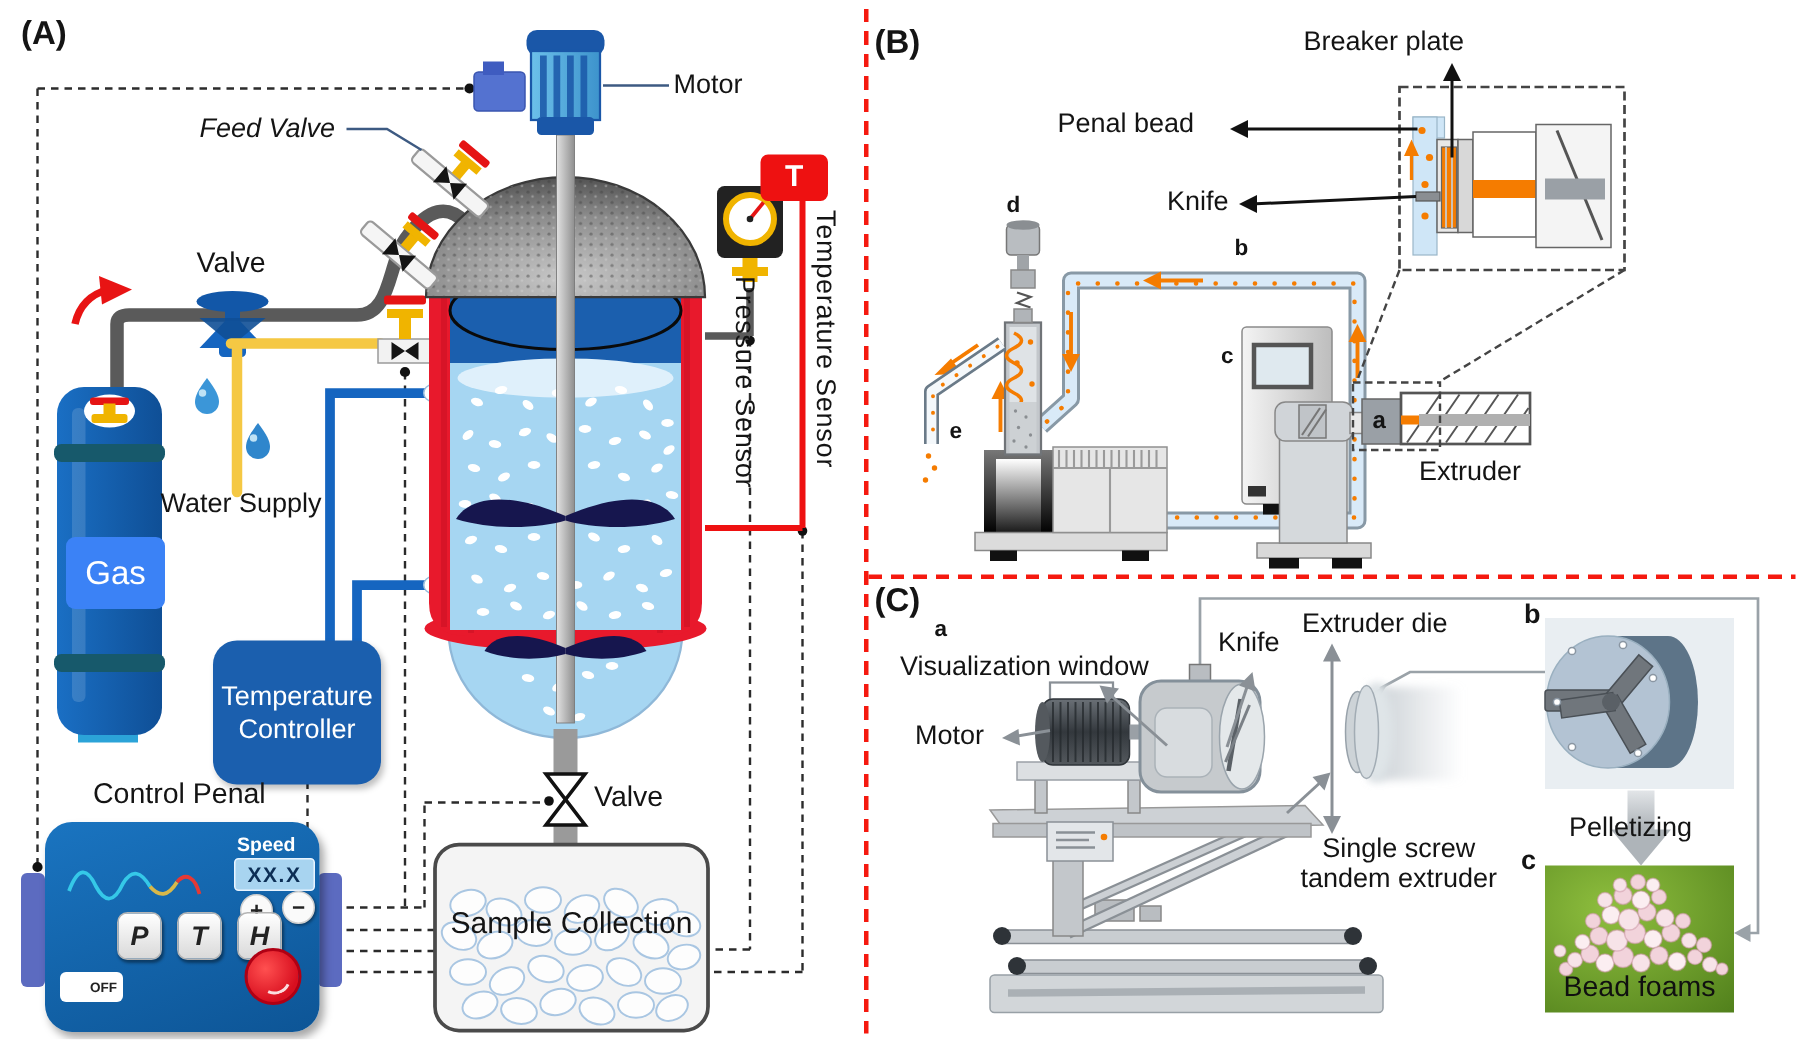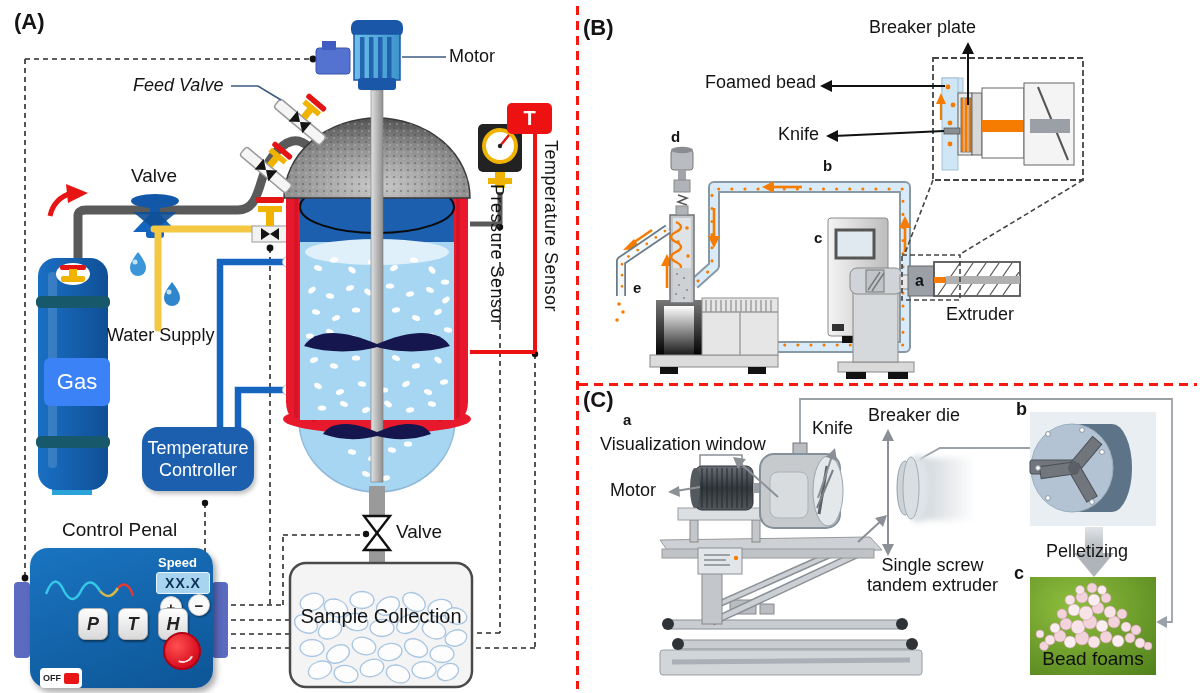--- a/index.html
+++ b/index.html
@@ -14,40 +14,40 @@
   .divider{position:absolute;z-index:3;}
   #div-v{left:576px;top:6px;width:3px;height:683px;
     background:repeating-linear-gradient(180deg,#f5190f 0 9px,rgba(0,0,0,0) 9px 15px);}
   #div-h{left:579px;top:383px;width:618px;height:3px;
     background:repeating-linear-gradient(90deg,#f5190f 0 9px,rgba(0,0,0,0) 9px 15px);}
   
   .gasbox{position:absolute;left:44px;top:358px;width:66px;height:48px;z-index:2;background:#3b82f6;
     border-radius:6px;color:#fff;font-size:22px;display:flex;align-items:center;justify-content:center;}
   .tbadge{position:absolute;left:507px;top:103px;width:45px;height:31px;z-index:2;background:#ee1111;
     border-radius:5px;color:#fff;font-weight:bold;font-size:20px;display:flex;align-items:center;justify-content:center;}
-  .tcbox{position:absolute;left:142px;top:427px;width:112px;height:64px;z-index:2;background:#1b5fae;
+  .tcbox{position:absolute;left:142px;top:427px;width:112px;height:96px;z-index:2;background:#1b5fae;
     border-radius:16px;color:#fff;font-size:18px;display:flex;align-items:center;justify-content:center;
     text-align:center;line-height:1.25;box-shadow:2px 3px 4px rgba(0,0,0,.25);}
   
   .cpanel{position:absolute;left:30px;top:548px;width:183px;height:140px;z-index:2;
     background:linear-gradient(160deg,#1a74c0,#0d5596);border-radius:18px;box-shadow:3px 4px 6px rgba(0,0,0,.35);}
   .cpbar{position:absolute;z-index:1;width:16px;height:76px;background:#5c6bc0;border-radius:4px;top:582px;}
   .cp-speed{position:absolute;left:128px;top:7px;color:#fff;font-weight:bold;font-size:13px;}
   .cp-display{position:absolute;left:126px;top:24px;width:52px;height:20px;background:#a8d4f0;
     border:1px solid #e8f4ff;border-radius:3px;color:#0c2e55;font-weight:bold;font-size:14px;
     display:flex;align-items:center;justify-content:center;letter-spacing:1px;}
   .cp-round{position:absolute;width:20px;height:20px;border-radius:50%;background:#fafafa;
     border:1px solid #cfcfcf;color:#222;font-weight:bold;font-size:15px;display:flex;align-items:center;
     justify-content:center;box-shadow:1px 1px 2px rgba(0,0,0,.4);}
   .cp-key{position:absolute;top:60px;width:28px;height:30px;border-radius:7px;
     background:linear-gradient(#ffffff,#d9d9d9);border:1px solid #b5b5b5;color:#222;
     font-style:italic;font-weight:bold;font-size:18px;display:flex;align-items:center;justify-content:center;
     box-shadow:1px 2px 2px rgba(0,0,0,.4);}
   .cp-off{position:absolute;left:10px;top:100px;width:42px;height:20px;background:#fff;border-radius:4px;
-    display:flex;align-items:center;justify-content:space-between;padding:0 3px;box-sizing:border-box;margin-top:20px;}
+    display:flex;align-items:center;justify-content:space-between;padding:0 20px;box-sizing:border-box;}
   .cp-off span{font-size:9px;font-weight:bold;color:#222;}
   .cp-off i{display:block;width:15px;height:11px;background:#e81616;border-radius:2px;}
   .knob{position:absolute;left:133px;top:84px;width:38px;height:38px;border-radius:50%;
     background:radial-gradient(circle at 35% 35%,#ff5050,#d80f1f 70%);border:2px solid #b00014;
     box-sizing:border-box;}
   .knob::after{content:"";position:absolute;left:7px;top:7px;width:18px;height:18px;border-radius:50%;
     border:2px solid rgba(255,255,255,0);border-bottom-color:rgba(255,255,255,.85);transform:rotate(-20deg);}
   
   .beadtxt{color:#101010;}
 </style>
@@ -682,35 +682,35 @@
   <div class="cp-key" style="left:128px;">H</div>
   <div class="cp-off">
     <span>OFF</span>
         <i></i>
   </div>
   <div class="knob"></div>
 </div>
 
 <div class="lbl tag" style="left:583px;top:16px;">(B)</div>
 <div class="lbl" style="left:869px;top:18px;">Breaker plate</div>
-<div class="lbl" style="left:705px;top:73px;">Foamed bead</div>
+<div class="lbl" style="left:705px;top:73px;">Penal bead</div>
 <div class="lbl" style="left:778px;top:125px;">Knife</div>
 <div class="lbl" style="left:946px;top:305px;">Extruder</div>
 <div class="lbl part" style="left:915px;top:272px;font-weight:600;font-size:16px;">a</div>
 <div class="lbl part" style="left:823px;top:158px;">b</div>
 <div class="lbl part" style="left:814px;top:230px;">c</div>
 <div class="lbl part" style="left:671px;top:129px;">d</div>
 <div class="lbl part" style="left:633px;top:280px;">e</div>
 
 <div class="lbl tag" style="left:583px;top:388px;">(C)</div>
 <div class="lbl part" style="left:623px;top:412px;">a</div>
 <div class="lbl" style="left:600px;top:435px;">Visualization window</div>
 <div class="lbl" style="left:610px;top:481px;">Motor</div>
 <div class="lbl" style="left:812px;top:419px;">Knife</div>
-<div class="lbl" style="left:868px;top:406px;">Breaker die</div>
+<div class="lbl" style="left:868px;top:406px;">Extruder die</div>
 <div class="lbl" style="left:855px;top:556px;width:155px;text-align:center;">
   <div>Single screw</div>
   <div>tandem extruder</div>
 </div>
 <div class="lbl partbig" style="left:1016px;top:400px;">b</div>
 <div class="lbl" style="left:1046px;top:542px;">Pelletizing</div>
 <div class="lbl partbig" style="left:1014px;top:564px;">c</div>
 <div class="lbl beadtxt" style="left:1032px;top:649px;width:122px;text-align:center;font-size:19px;">Bead foams</div>
 
 <div id="div-v" class="divider"></div>

